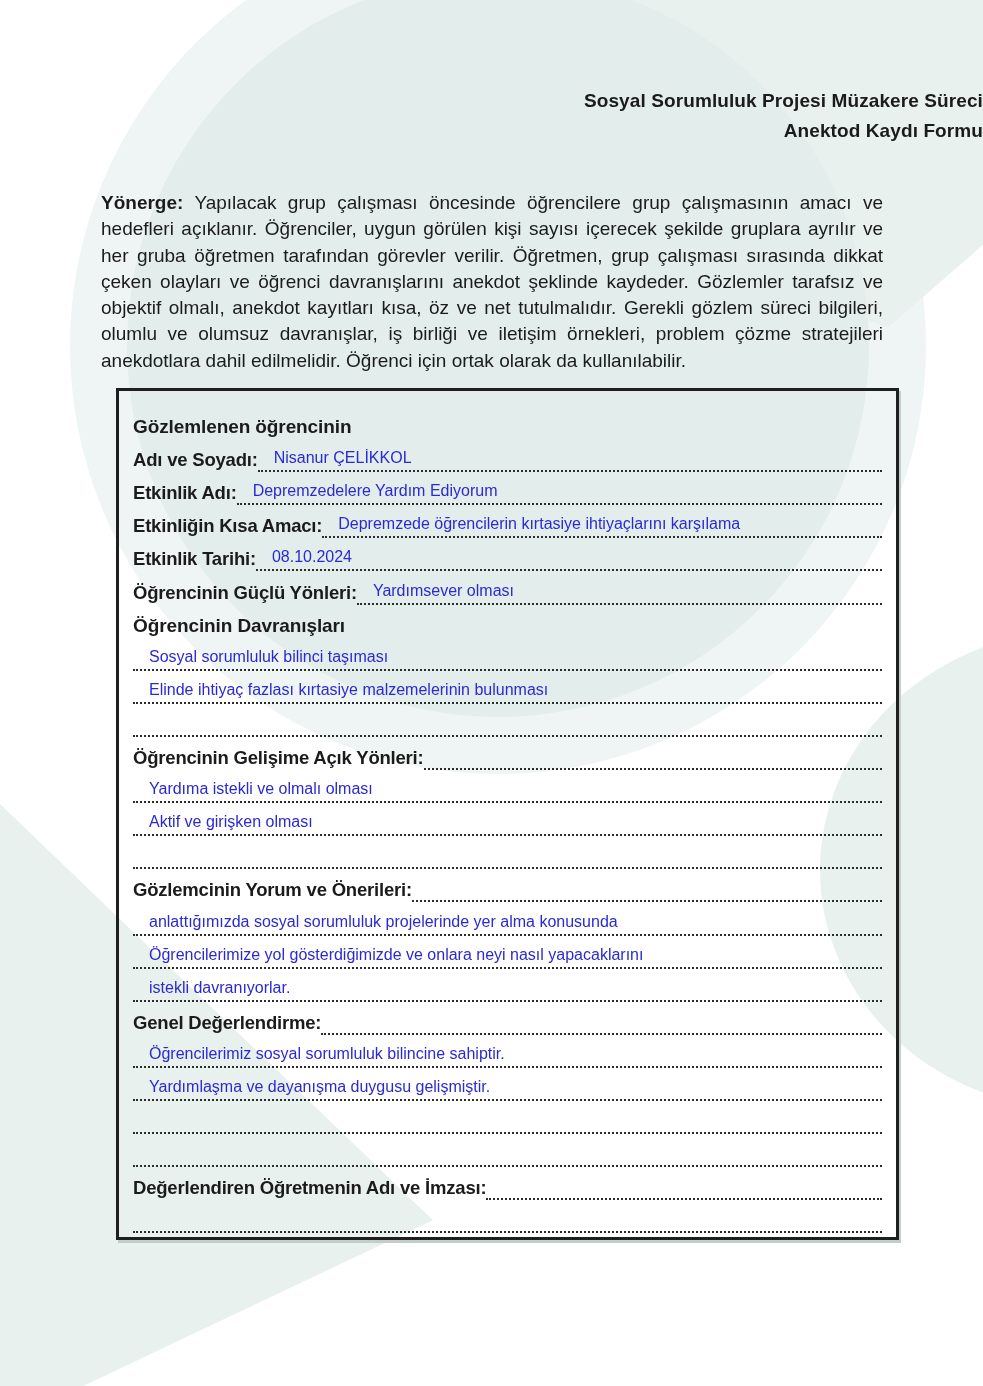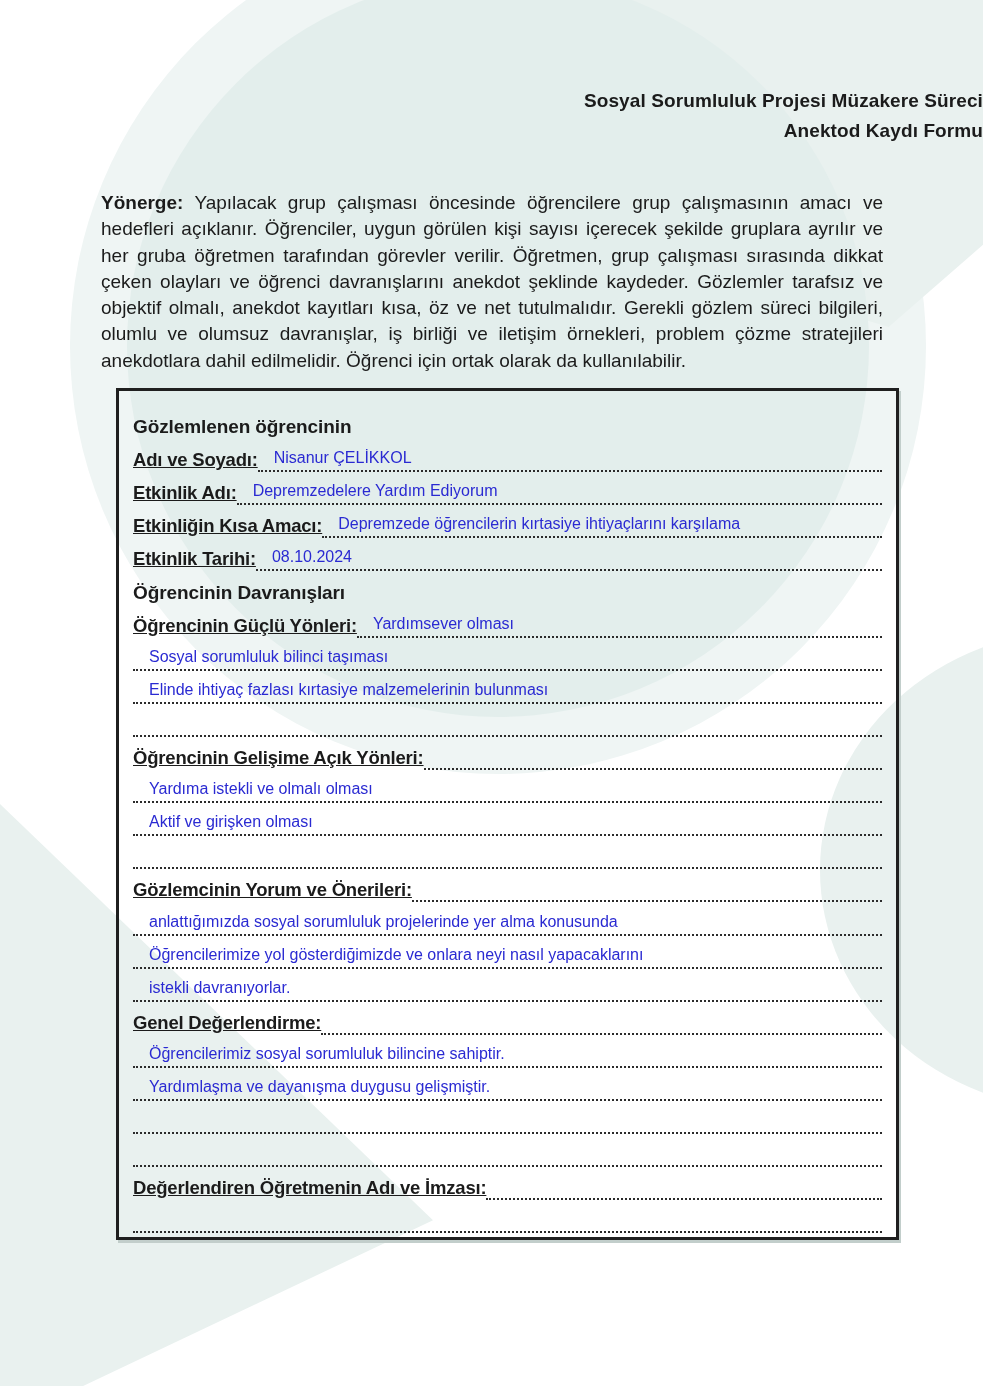--- a/index.html
+++ b/index.html
@@ -53,21 +53,21 @@
     border:3px solid #1f1f1f;
     box-shadow:2px 3px 0 #c2cecb;
     padding:15px 14px 0 14px;
   }
   .row{height:33.1px;display:flex;align-items:flex-end;}
   .heading{
     font-weight:bold;font-size:19px;line-height:25px;letter-spacing:-0.1px;
   }
   .lbl{
     font-weight:bold;font-size:18.5px;line-height:25px;
-    white-space:nowrap;letter-spacing:-0.2px;text-decoration:underline;
+    white-space:nowrap;letter-spacing:-0.2px;
   }
   .fill{
     flex:1;height:27px;
     border-bottom:2px dotted #2b2b2b;
     display:flex;align-items:flex-end;
     overflow:hidden;
   }
   .val{
     color:var(--blue,#2a2ad2);
     font-size:16px;line-height:25px;
@@ -122,28 +122,28 @@
       </div>
 
       <div class="row">
         <span class="lbl">Etkinlik Tarihi:</span>
         <span class="fill">
             <span class="val">08.10.2024</span>
           </span>
       </div>
 
       <div class="row">
+        <span class="lbl">Öğrencinin Güçlü Yönleri:</span>
+        <span class="fill">
+            <span class="val">Yardımsever olması</span>
+          </span>
+      </div>
+
+      <div class="row">
         <span class="heading">Öğrencinin Davranışları</span>
-      </div>
-
-      <div class="row">
-        <span class="lbl">Öğrencinin Güçlü Yönleri:</span>
-        <span class="fill">
-            <span class="val">Yardımsever olması</span>
-          </span>
       </div>
 
       <div class="row">
         <span class="fill">
             <span class="val">Sosyal sorumluluk bilinci taşıması</span>
           </span>
       </div>
 
       <div class="row">
         <span class="fill">

